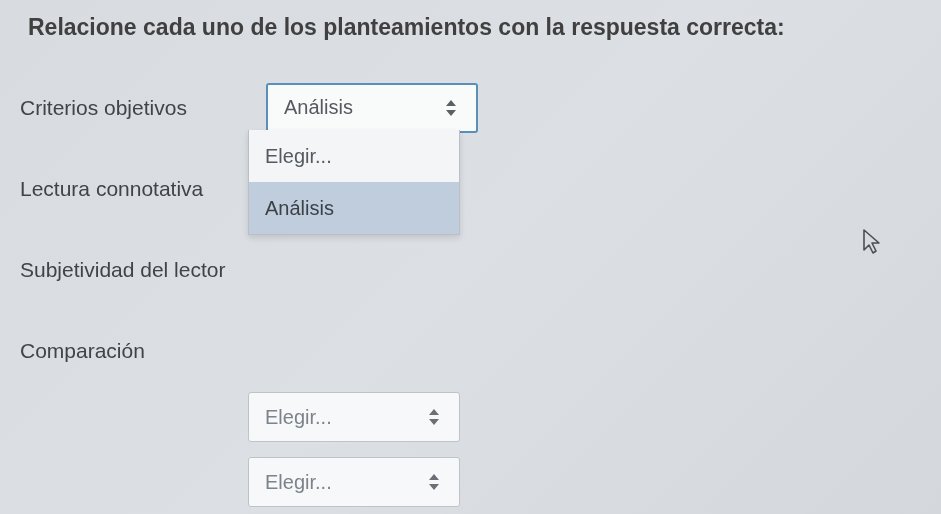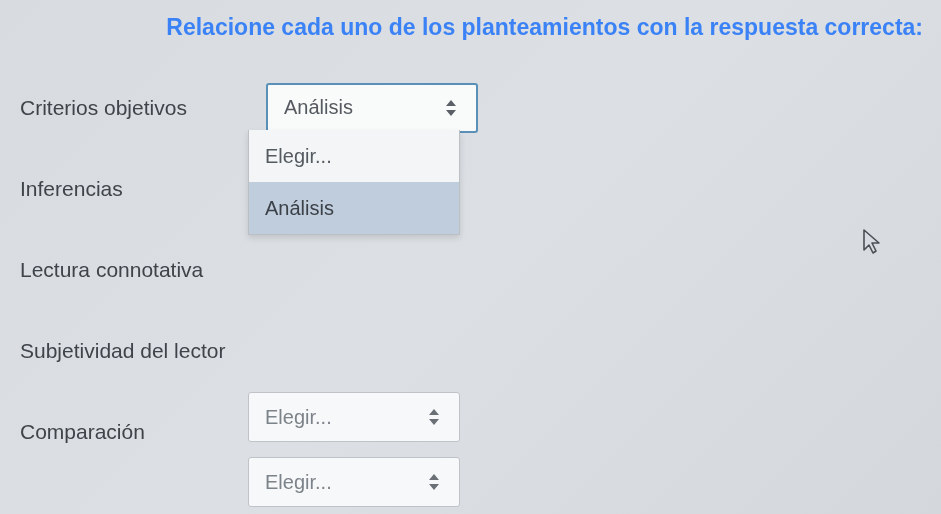--- a/index.html
+++ b/index.html
@@ -9,24 +9,23 @@
       background: linear-gradient(135deg, #d8dce0 0%, #dce0e4 50%, #d4d8dd 100%);
       font-family: Arial, Helvetica, sans-serif;
       color: #3a3f44;
       padding: 14px 18px;
       position: relative;
       overflow: hidden;
     }
     .title {
       font-size: 23px;
       font-weight: bold;
-      color: #3b82f6;
+      color: #404040;
       margin-bottom: 34px;
       padding-left: 10px;
-      text-align: right;
     }
     .rows {
       display: flex;
       flex-direction: column;
       gap: 16px;
     }
     .row {
       display: flex;
       align-items: center;
       height: 65px;
@@ -120,23 +119,20 @@
     <div class="select-box focused">
       <span>Análisis</span>
       <span class="sort-icon">
         <svg viewBox="0 0 14 16">
             <path d="M7 0 L12 6 L2 6 Z M7 16 L2 10 L12 10 Z" fill="#5a6066"></path>
           </svg>
       </span>
     </div>
   </div>
 
-  <div class="row">
-    <div class="row-label">Inferencias</div>
-  </div>
 
   <div class="row">
     <div class="row-label">Lectura connotativa</div>
   </div>
 
   <div class="row">
     <div class="row-label">Subjetividad del lector</div>
   </div>
 
   <div class="row">

